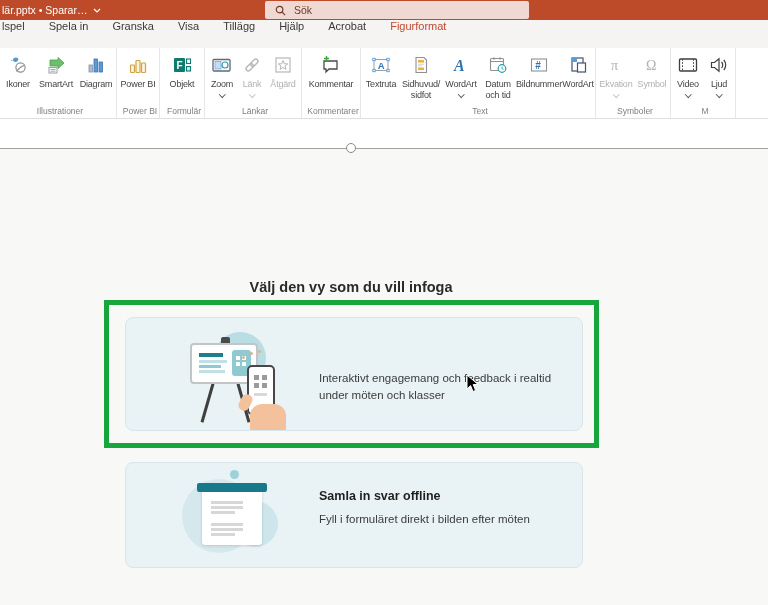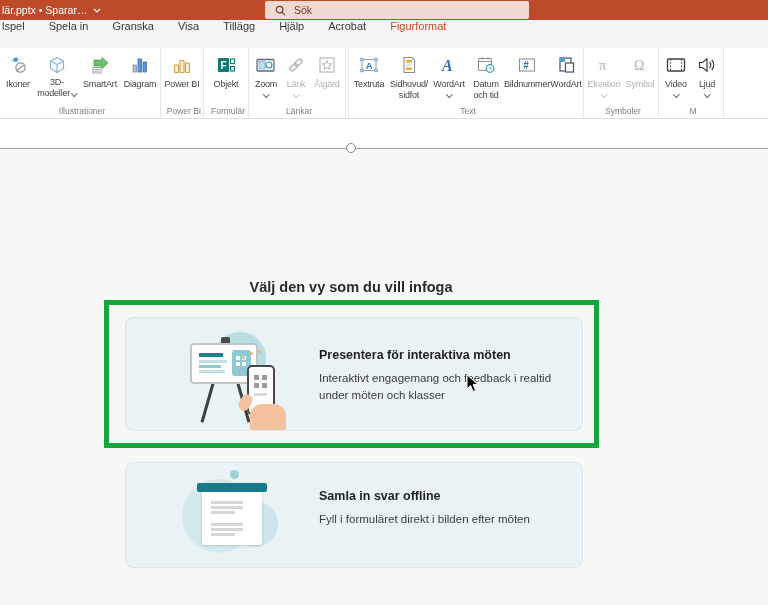--- a/index.html
+++ b/index.html
@@ -120,29 +120,20 @@
       <span class="ricon">
         <svg width="20" height="20" viewBox="0 0 20 20">
             <path d="M5.5 3.5 C7.5 1.8 10.5 2.5 10.3 4.6 C10.1 6.4 8.2 7.4 6.4 6.8 C4.9 6.3 4.6 4.5 5.5 3.5 Z" fill="#4f9bd8"></path>
             <path d="M4.2 4.8 L2.8 5.6 L4.4 6.2 Z" fill="#4f9bd8"></path>
             <circle cx="12.5" cy="12.5" r="4.6" fill="none" stroke="#8d9296" stroke-width="1.2"></circle>
             <path d="M8.5 16.5 C10 14 13 11.5 16 10.5" fill="none" stroke="#8d9296" stroke-width="1.2"></path>
           </svg>
       </span>
       <span class="rlabel">Ikoner</span>
     </div>
-    <div class="ritem inline-chev" style="width:44px">
-      <span class="ricon">
-        <svg width="20" height="20" viewBox="0 0 20 20" fill="none" stroke="#85b4e0" stroke-width="1.2">
-            <path d="M10 2.5 L16.5 6 L16.5 13.5 L10 17.5 L3.5 13.5 L3.5 6 Z"></path>
-            <path d="M3.5 6 L10 9.5 L16.5 6 M10 9.5 L10 17.5"></path>
-          </svg>
-      </span>
-      <span><span class="rlabel">3D-modeller</span> <span class="chev"></span></span>
-    </div>
     <div class="ritem" style="width:42px">
       <span class="ricon">
         <svg width="20" height="20" viewBox="0 0 20 20">
             <path d="M4 5 L12 5 L12 2.5 L18 8 L12 13.5 L12 11 L4 11 Z" fill="#6cbf6c" stroke="#4a9d4a" stroke-width="0.8"></path>
             <rect x="3" y="12.5" width="8" height="5.5" fill="#fff" stroke="#9aa0a5" stroke-width="1"></rect>
             <path d="M4.5 14.5 h5 M4.5 16.2 h5" stroke="#9aa0a5" stroke-width="0.9"></path>
           </svg>
       </span>
       <span class="rlabel">SmartArt</span>
     </div>
@@ -218,20 +209,29 @@
             <rect x="3" y="3" width="14" height="14" stroke-width="1.2"></rect>
             <path d="M10 5.5 L11.3 8.8 L14.8 8.9 L12 11 L13 14.4 L10 12.4 L7 14.4 L8 11 L5.2 8.9 L8.7 8.8 Z" stroke-width="1"></path>
           </svg>
       </span>
       <span class="rlabel">Åtgärd</span>
     </div>
     <span class="grplabel">Länkar</span>
   </div>
 
   <div class="rgroup">
+    <div class="ritem" style="width:56px">
+      <span class="ricon">
+        <svg width="22" height="20" viewBox="0 0 22 20">
+            <path d="M4 6 h13 v8 h-8 l-3 3 v-3 h-2 z" fill="#fff" stroke="#4a4a4a" stroke-width="1.3"></path>
+            <path d="M6.5 1 v5 M4 3.5 h5" stroke="#3fa23f" stroke-width="1.4"></path>
+          </svg>
+      </span>
+      <span class="rlabel">Kommentar</span>
+    </div>
     <span class="grplabel">Kommentarer</span>
   </div>
 
   <div class="rgroup">
     <div class="ritem" style="width:38px">
       <span class="ricon">
         <svg width="20" height="20" viewBox="0 0 20 20">
             <rect x="3" y="4.5" width="14" height="11" fill="#fff" stroke="#9aa0a5" stroke-width="1"></rect>
             <rect x="1.8" y="3.3" width="2.4" height="2.4" fill="#fff" stroke="#5b9bd5" stroke-width="0.9"></rect>
             <rect x="15.8" y="3.3" width="2.4" height="2.4" fill="#fff" stroke="#5b9bd5" stroke-width="0.9"></rect>
@@ -369,21 +369,20 @@
     <div class="leg-l"></div>
     <div class="leg-r"></div>
     <div class="sparks"></div>
     <div class="phone">
       <div class="p-qr"></div>
       <div class="p-line"></div>
     </div>
     <div class="thumb"></div>
     <div class="hand"></div>
   </div>
-  <div class="card-title">Presentera för interaktiva möten</div>
   <div class="card-desc">Interaktivt engagemang och feedback i realtid under möten och klasser</div>
 </div>
 
 <div class="card card2">
   <div class="illu">
     <div class="blob2"></div>
     <div class="blob2b"></div>
     <div class="dot2"></div>
     <div class="form">
       <div class="form-header"></div>

